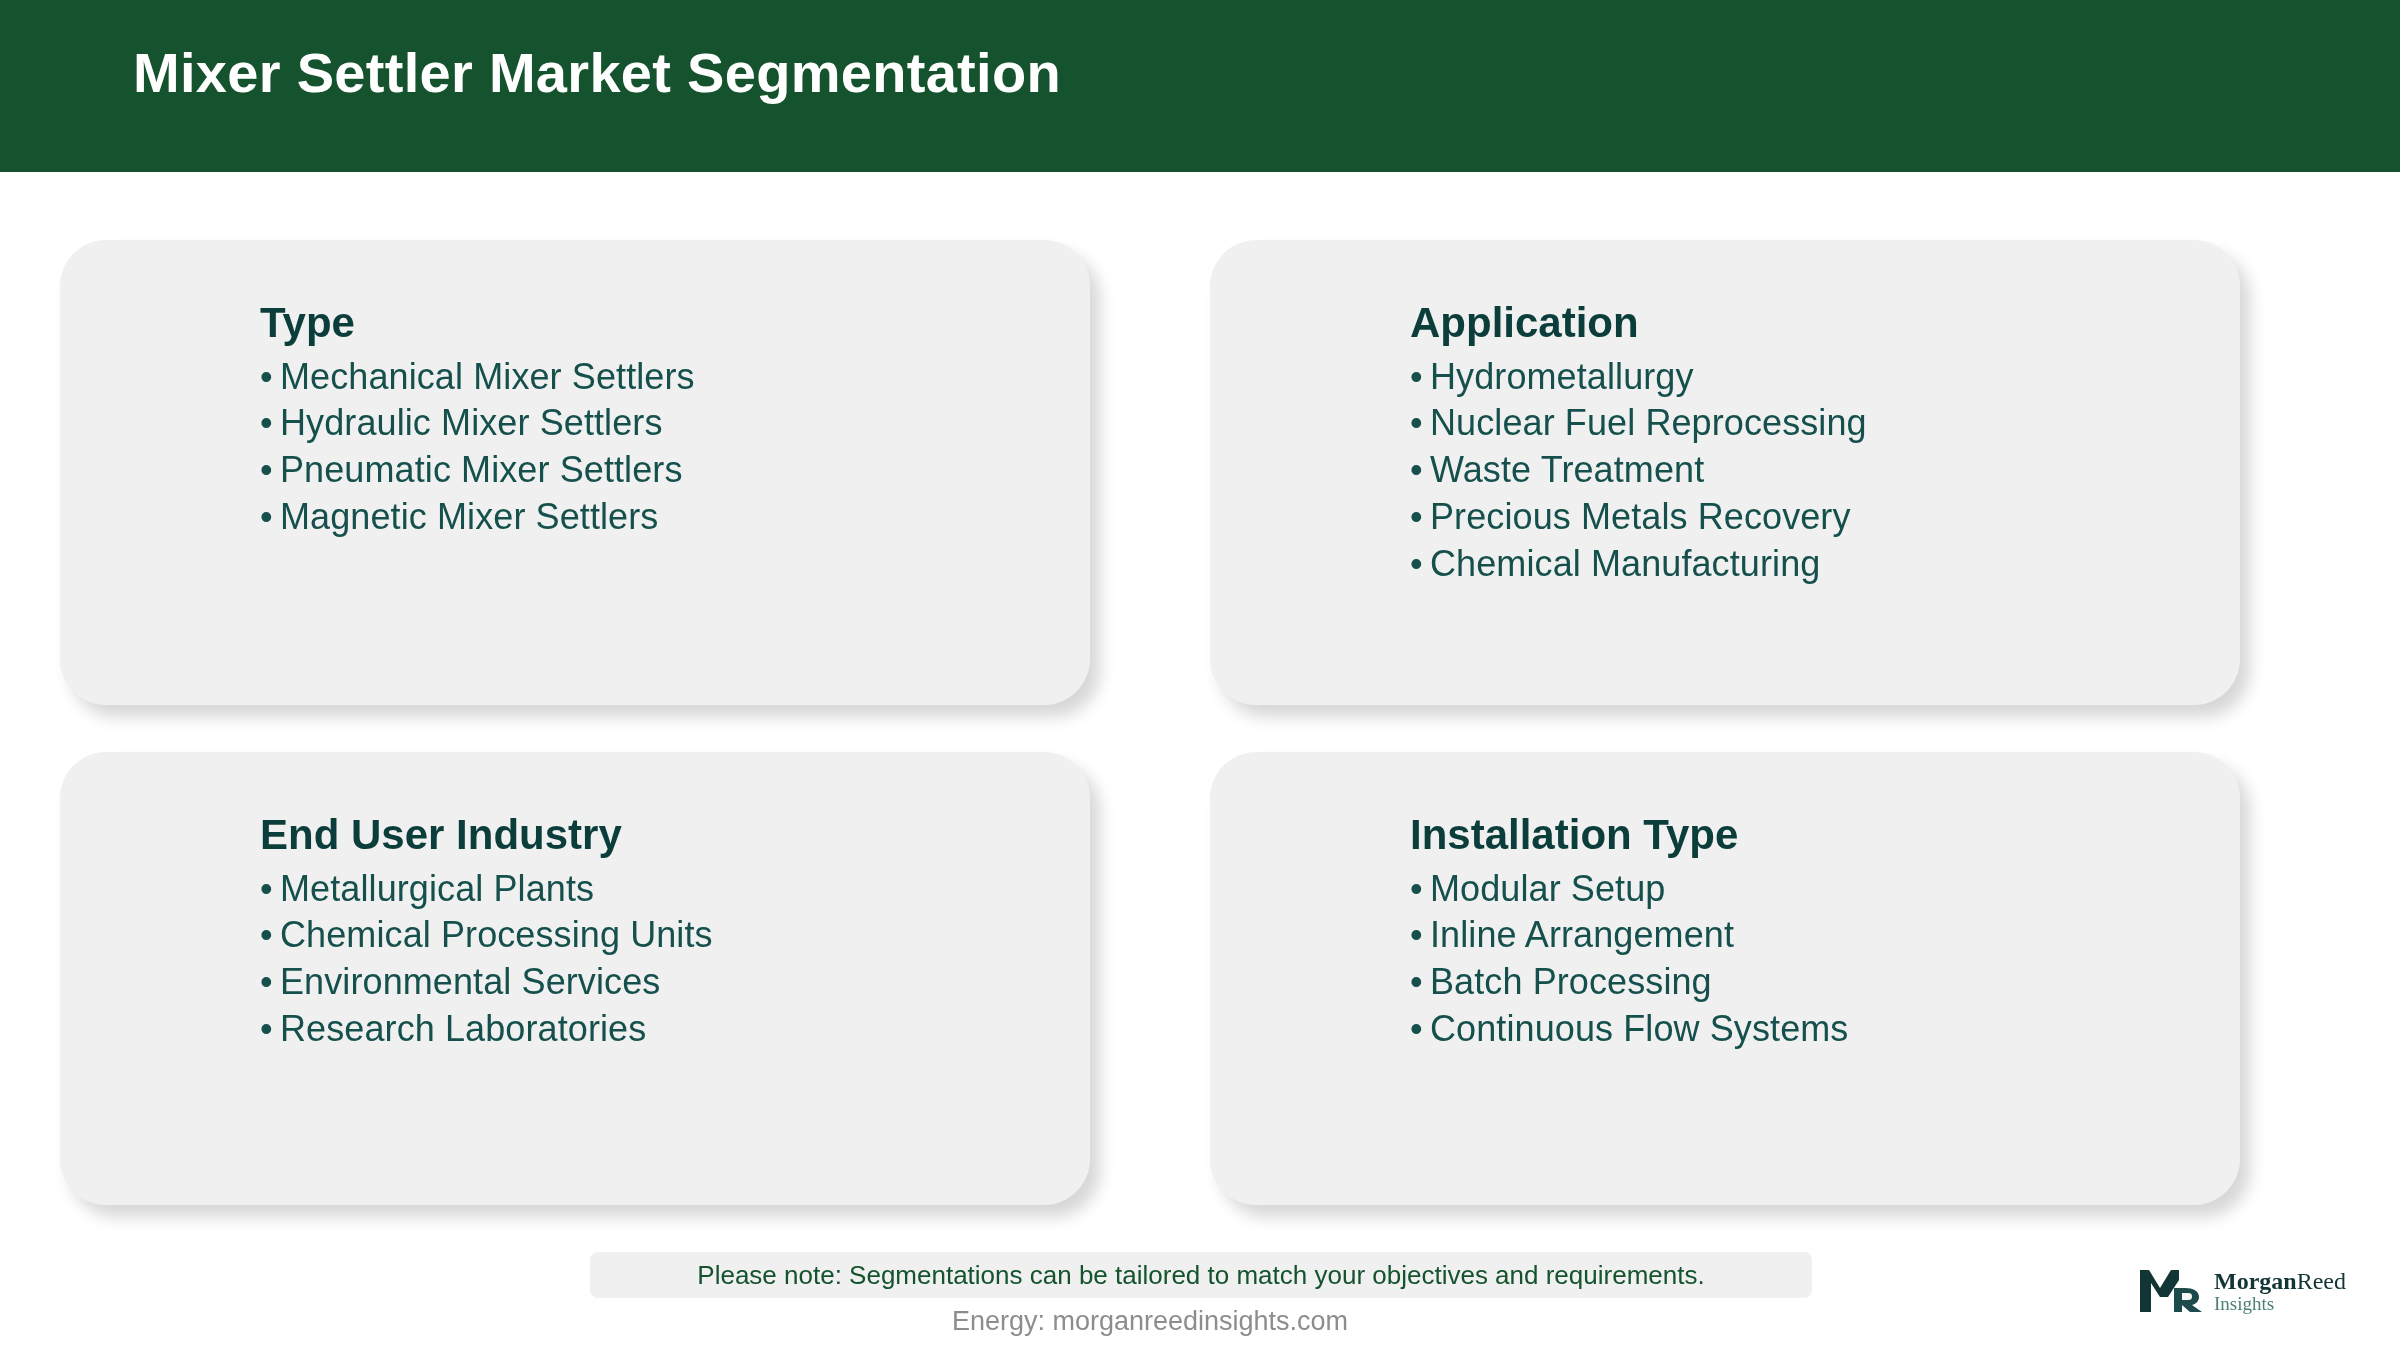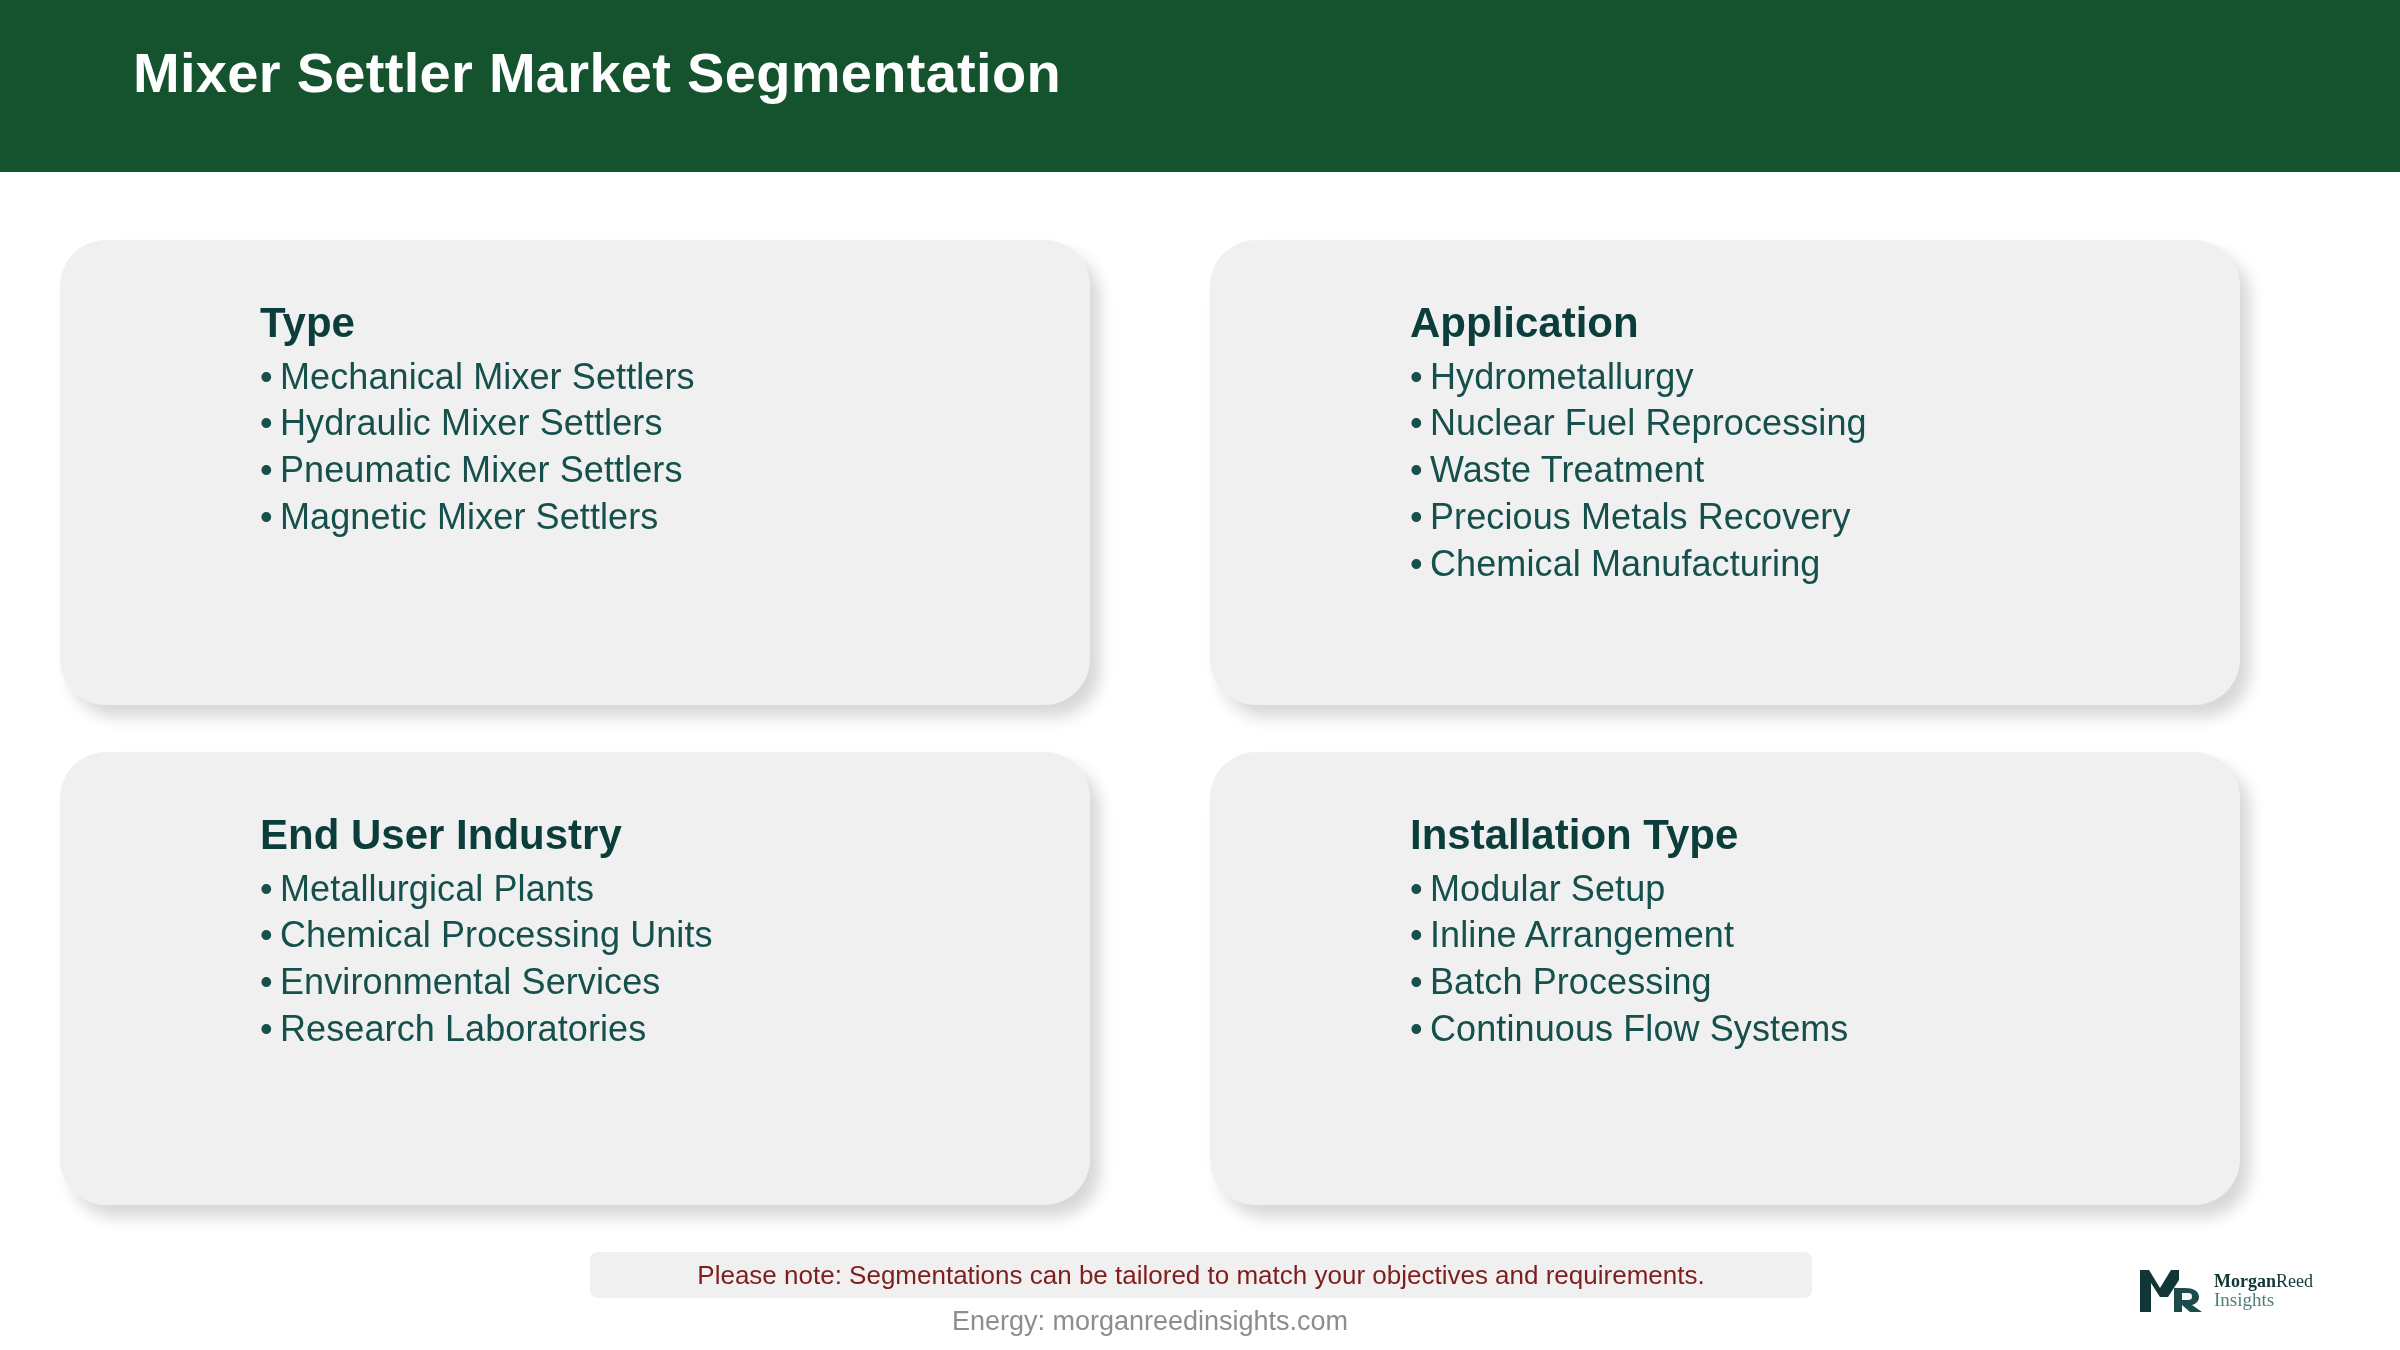--- a/index.html
+++ b/index.html
@@ -97,21 +97,21 @@
     height: 46px;
     background: #f0f0f0;
     border-radius: 8px;
     display: flex;
     align-items: center;
     justify-content: center;
     box-sizing: border-box;
   }
   .note-text {
     font-size: 26px;
-    color: #7f1d1d;
+    color: #14532d;
     white-space: nowrap;
   }
   .source-text {
     position: absolute;
     left: 0;
     top: 1306px;
     width: 2300px;
     text-align: center;
     font-size: 27px;
     color: #8d8d8d;
@@ -132,21 +132,21 @@
     height: 46px;
     flex: none;
   }
   .logo-words {
     display: flex;
     flex-direction: column;
     line-height: 1.02;
   }
   .logo-line1 {
     font-family: "Liberation Serif", serif;
-    font-size: 18px;
+    font-size: 24px;
     color: #123536;
     white-space: nowrap;
     text-align: right;
   }
   .logo-line1 .lg-bold { font-weight: bold; }
   .logo-line1 .lg-reg  { font-weight: normal; }
   .logo-line2 {
     font-family: "Liberation Serif", serif;
     font-size: 19px;
     color: #4e7f77;

